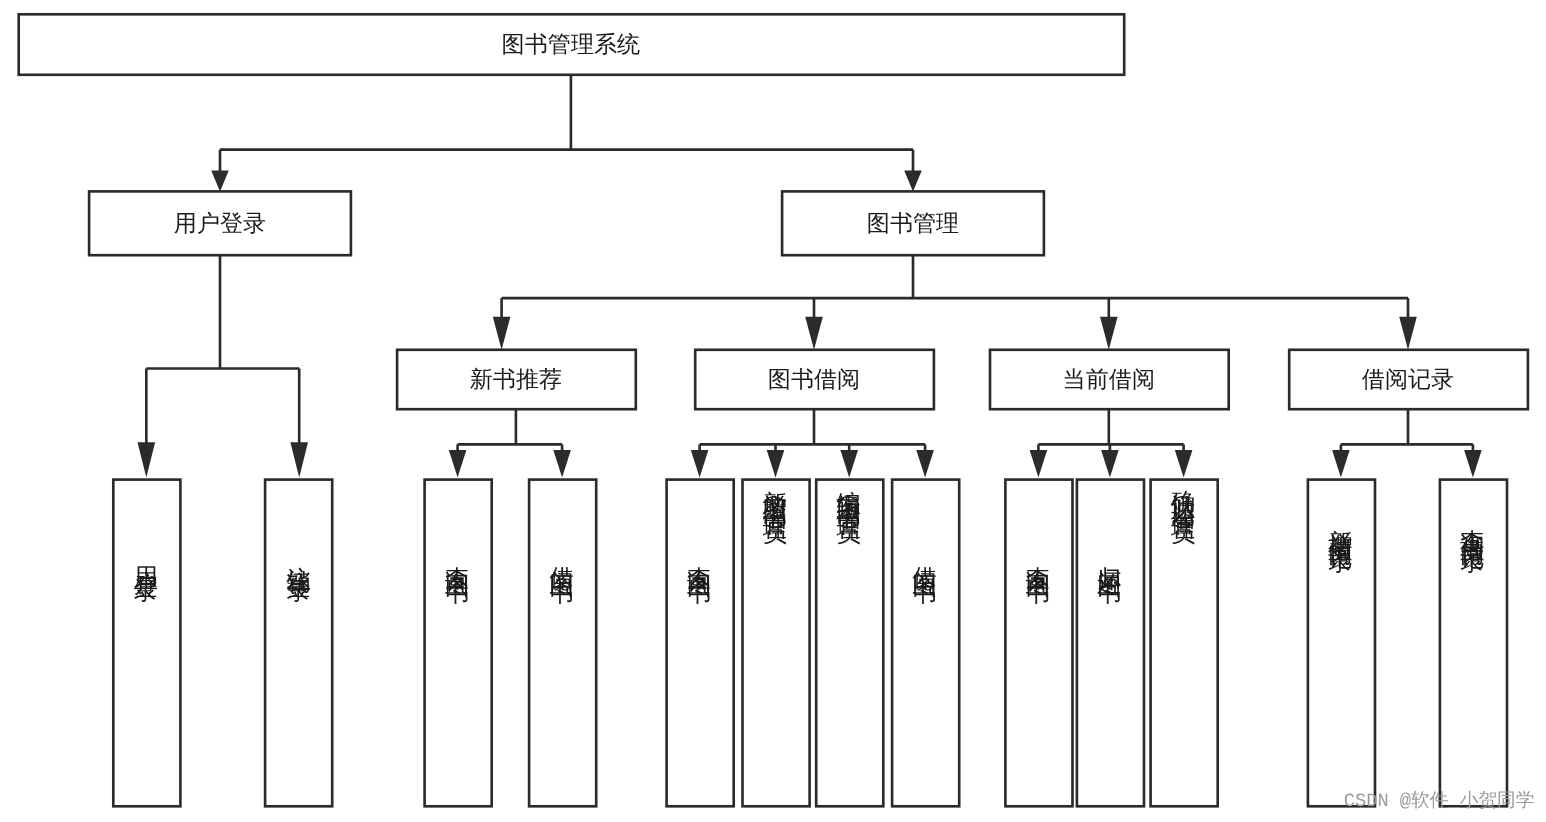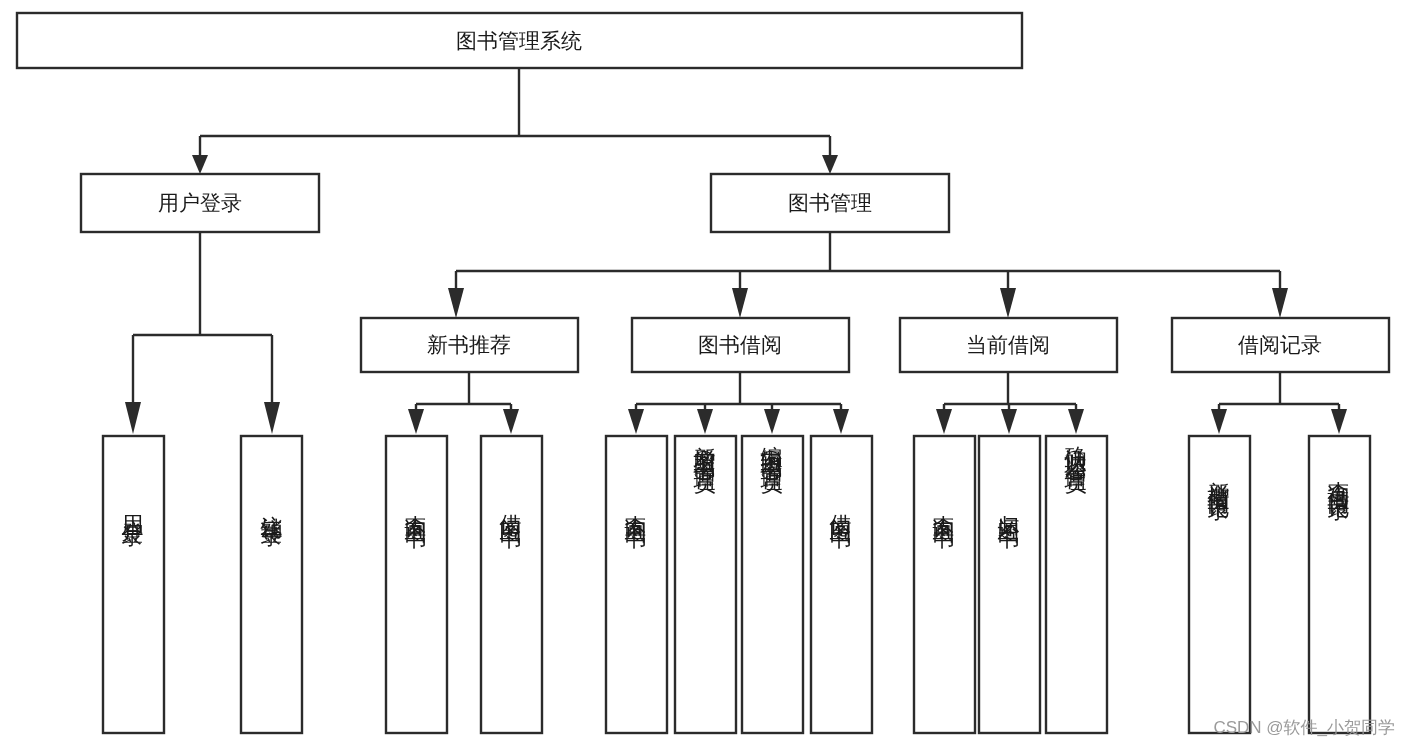--- a/index.html
+++ b/index.html
@@ -47,21 +47,21 @@
     fill: #1a1a1a;
     writing-mode: vertical-rl;
     text-orientation: upright;
     text-anchor: middle;
     letter-spacing: 4px;
   }
   .watermark {
     position: absolute;
     right: 10px;
     bottom: 8px;
-    font-family: Liberation Sans, sans-serif;
+    font-family: Liberation Mono, monospace;
     font-size: 17px;
     color: #9a9a9a;
     white-space: nowrap;
     pointer-events: none;
   }
 </style>
 </head>
 <body>
 
 <svg id="diagram" viewBox="0 0 1405 747" xmlns="http://www.w3.org/2000/svg">

